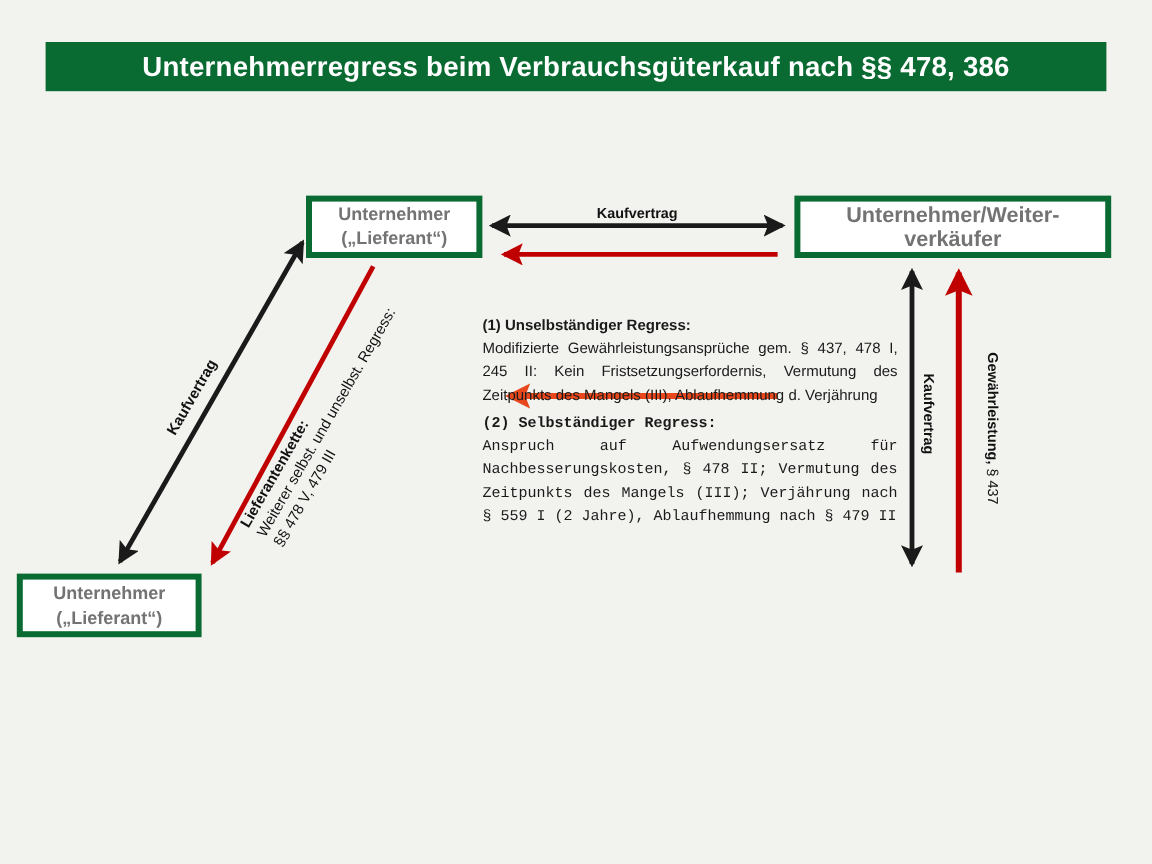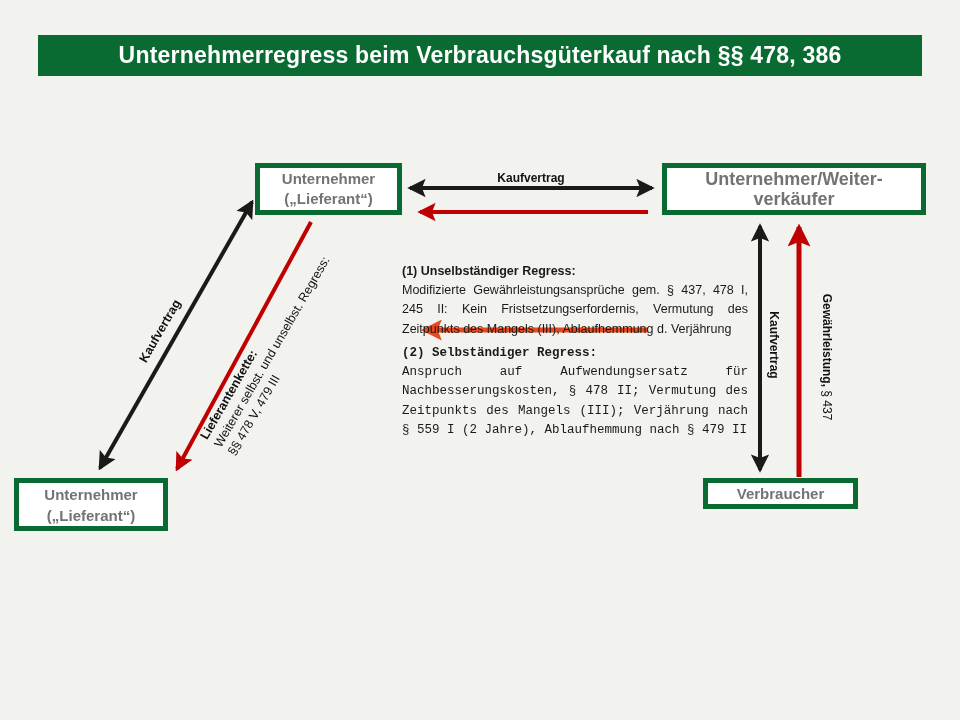--- a/index.html
+++ b/index.html
@@ -111,23 +111,20 @@
   <div class="entity-box box-tr" style="border-color: rgb(10, 107, 50);">
     <span>Unternehmer/Weiter-</span>
     <span>verkäufer</span>
   </div>
 
   <div class="entity-box box-bl" style="border-color: rgb(10, 107, 50);">
     <span>Unternehmer</span>
     <span>(„Lieferant“)</span>
   </div>
 
-  <div class="entity-box box-br" style="border-color: rgb(10, 107, 50);">
-    <span>Verbraucher</span>
-  </div>
 
   <div class="lbl lbl-kv-top">Kaufvertrag</div>
 
   <div class="lbl lbl-kv-diag">Kaufvertrag</div>
 
   <div class="lbl lbl-chain">
     <div class="b">Lieferantenkette:</div>
     <div>Weiterer selbst. und unselbst. Regress:</div>
     <div>§§ 478 V,  479 III</div>
   </div>

